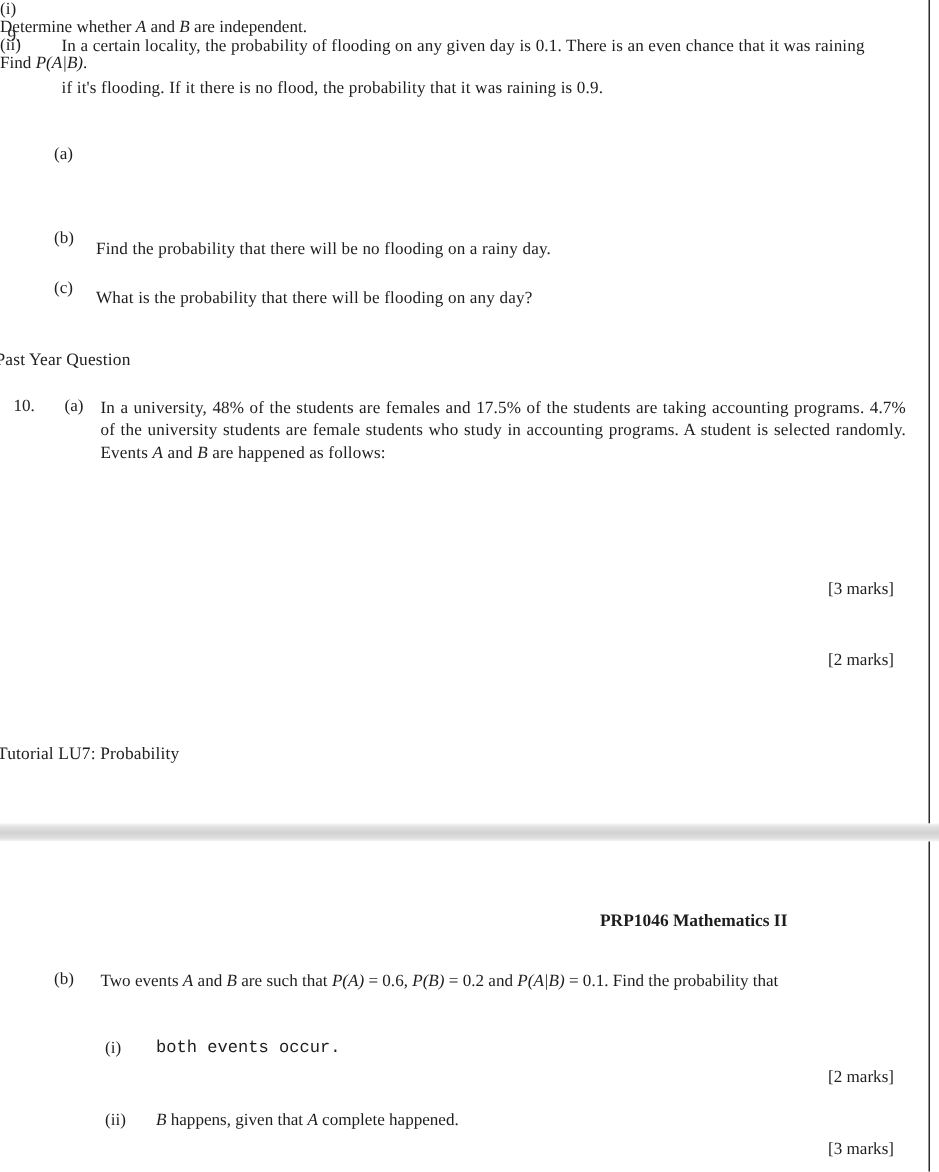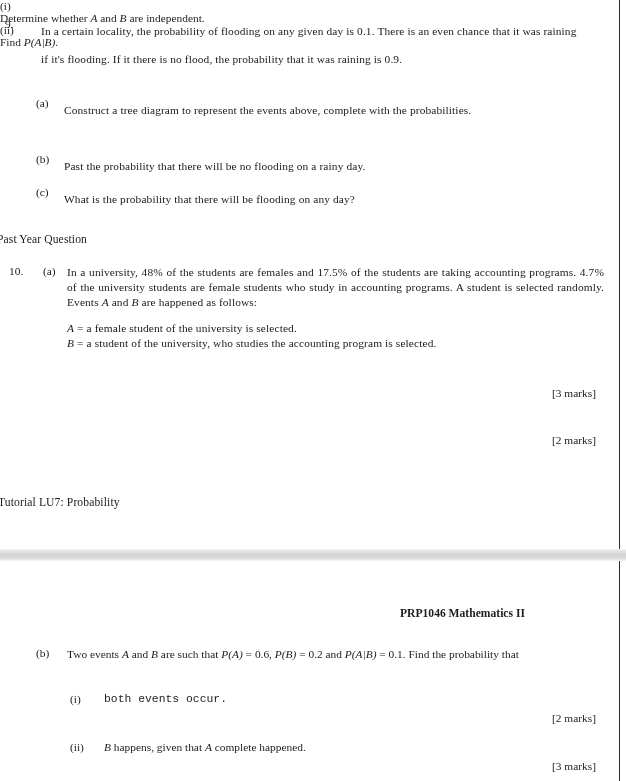--- a/index.html
+++ b/index.html
@@ -147,40 +147,35 @@
 </head>
 <body>
 
 <div class="sheet" id="sheet-upper">
 
   <div class="marker" id="q9-number">9.</div>
 
   <div class="txt" id="q9-body">In a certain locality, the probability of flooding on any given day is 0.1. There is an even chance that it was raining if it's flooding. If it there is no flood, the probability that it was raining is 0.9.</div>
 
   <div class="marker q9-sub-marker" id="q9a-marker">(a)</div>
-  <div class="txt q9-sub-text" id="q9a-text">Construct a tree diagram to represent the events above, complete with the probabilities.</div>
 
   <div class="marker q9-sub-marker" id="q9b-marker">(b)</div>
-  <div class="txt q9-sub-text" id="q9b-text">Past the probability that there will be no flooding on a rainy day.</div>
+  <div class="txt q9-sub-text" id="q9b-text">Find the probability that there will be no flooding on a rainy day.</div>
 
   <div class="marker q9-sub-marker" id="q9c-marker">(c)</div>
   <div class="txt q9-sub-text" id="q9c-text">What is the probability that there will be flooding on any day?</div>
 
   <div class="txt" id="past-year-heading">Past Year Question</div>
 
   <div class="marker" id="q10-number">10.</div>
 
   <div class="marker" id="q10a-marker">(a)</div>
 
   <div class="txt" id="q10a-body"><span>In a university, 48% of the students are females and 17.5% of the students are taking accounting programs. 4.7% of the university students are female students who study in accounting programs. A student is selected randomly. Events </span><i>A</i><span> and </span><i>B</i><span> are happened as follows:</span></div>
 
-  <div class="txt" id="q10a-defs">
-    <div><i>A</i><span> = a female student of the university is selected.</span></div>
-    <div><i>B</i><span> = a student of the university, who studies the accounting program is selected.</span></div>
-  </div>
 
   <div class="roman-marker" id="q10ai-marker">(i)</div>
   <div class="roman-text" id="q10ai-text"><span>Determine whether </span><i>A</i><span> and </span><i>B</i><span> are independent.</span></div>
   <div class="marks" id="q10ai-marks">[3 marks]</div>
 
   <div class="roman-marker" id="q10aii-marker">(ii)</div>
   <div class="roman-text" id="q10aii-text"><span>Find </span><i>P(A|B)</i><span>.</span></div>
   <div class="marks" id="q10aii-marks">[2 marks]</div>
 
   <div class="txt" id="tutorial-footer">Tutorial LU7: Probability</div>

